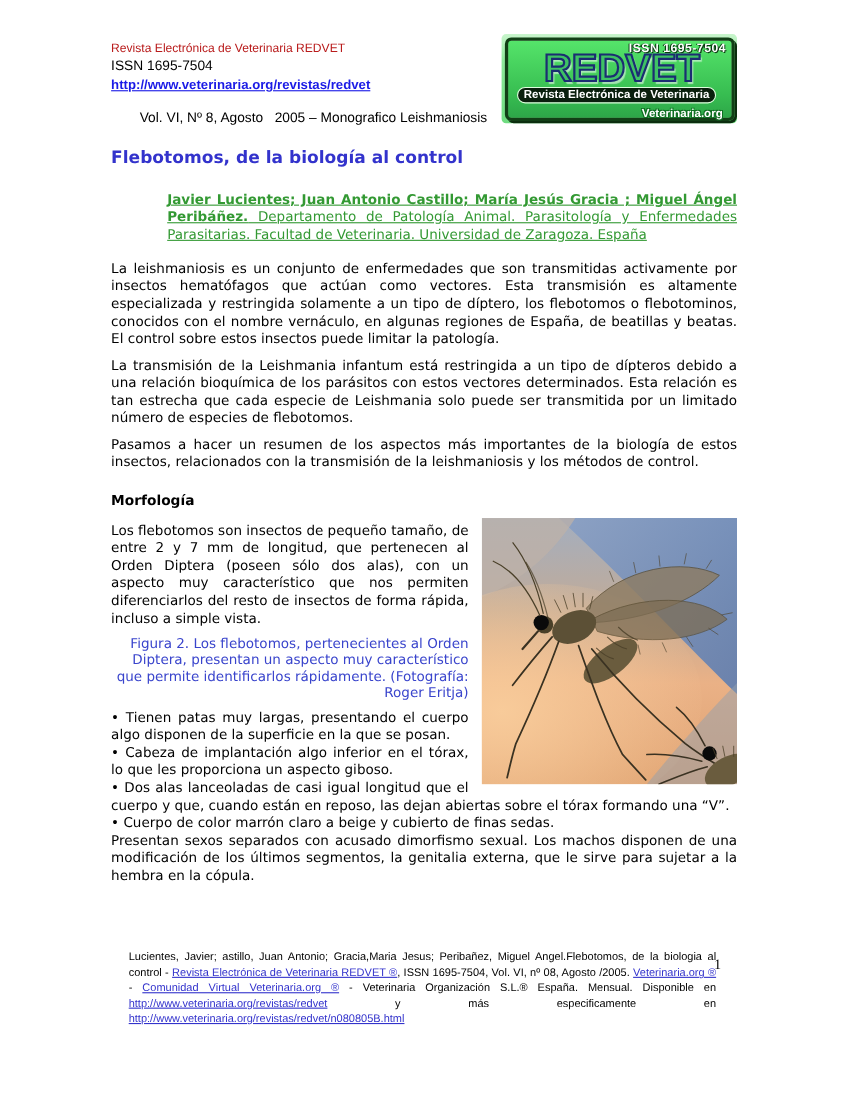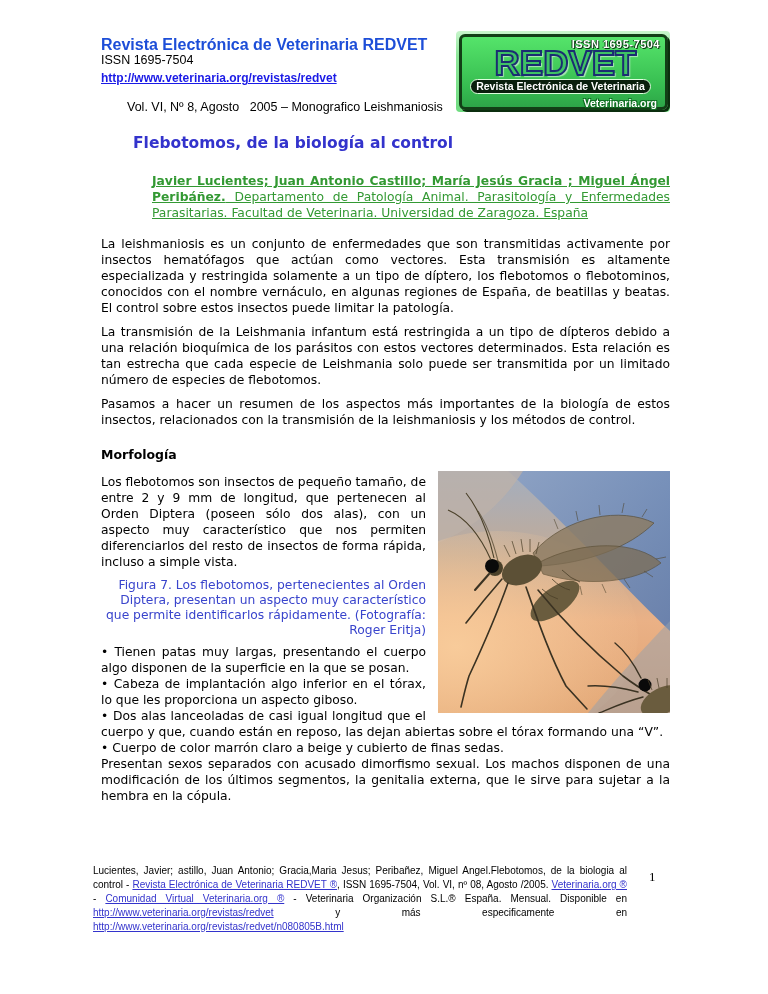--- a/index.html
+++ b/index.html
@@ -10,21 +10,21 @@
     background:#ffffff;
     font-family:"DejaVu Sans", sans-serif;
     color:#000;
     overflow:hidden;
   }
   .content { position:absolute; left:101px; top:36px; width:569px; }
 
   
   .hdr { display:flex; justify-content:space-between; align-items:flex-start; }
   .hdr-left { font-family:"Liberation Sans", sans-serif; }
-  .journal-title { color:#1d4ed8; font-weight:bold; font-size:16px; line-height:17px; }
+  .journal-title { color:#b91c1c; font-weight:normal; font-size:11px; line-height:17px; }
   .issn-line { font-size:12.5px; line-height:15px; color:#000; }
   .hdr-link { display:inline-block; color:#1a1ae6; font-weight:bold; font-size:12px; line-height:15px; text-decoration:underline; cursor:pointer; }
   .vol-line { font-family:"Liberation Sans", sans-serif; font-size:12.5px; line-height:15px; margin-top:14px; white-space:pre;margin-left:26px; }
   .hdr-link2 { display:inline-block; color:#1a1ae6; font-weight:normal; font-size:12px; line-height:14px; text-decoration:underline; cursor:pointer; }
 
   
   .logo { width:214px; height:81px; margin-top:-5px; flex:0 0 auto;
     background:linear-gradient(180deg,#c8f5cc 0%, #8ee89a 30%, #6fdc80 100%);
     padding:3px 2px 2px 3px; border-radius:4px; position:relative; font-family:"Liberation Sans", sans-serif; }
   .logo-frame { position:relative; width:100%; height:100%;
@@ -37,37 +37,37 @@
     font-size:35px; font-weight:bold; letter-spacing:0px; color:#3ec264;
     -webkit-text-stroke:2px #1b2d72;
     text-shadow:2px 2px 1px rgba(255,255,255,0.55); line-height:34px; }
   .logo-band { position:absolute; left:8px; right:14px; bottom:13px; height:15px;
     background:#0a1f0d; border:1px solid #ddffdd; border-radius:8px;
     color:#ffffff; font-size:10.5px; font-weight:bold; text-align:center; line-height:13px; }
   .logo-site { position:absolute; right:8px; bottom:-2px; color:#ffffff; font-weight:bold;
     font-size:10.5px; text-shadow:1px 1px 0 #0f6e22, -1px -1px 0 #0f6e22, 1px -1px 0 #0f6e22, -1px 1px 0 #0f6e22; }
 
   
-  .article-title { color:#3333cc; font-weight:bold; font-size:15.5px; line-height:19px; margin-top:19px;margin-left:32px; }
+  .article-title { color:#3333cc; font-weight:bold; font-size:15.5px; line-height:19px; margin-top:19px; }
   .authors { color:#339933; font-size:12.3px; line-height:16px; text-align:justify;
     margin:20px 0 0 51px;text-decoration:underline; }
   .authors b { font-weight:bold; }
   .body-p { font-size:12.3px; line-height:16px; text-align:justify; margin:0 0 8px 0; }
   .first-p { margin-top:15px; }
   .section-h { font-size:12.5px; font-weight:bold; line-height:16px; margin:19px 0 11px 0; }
 
   .morph { overflow:visible; }
   .photo-float { float:right; width:232px; height:242px; margin:-3px 0 8px 12px; }
   .photo-float svg { display:block; }
   .caption { color:#3944cc; font-size:12.3px; line-height:15px; text-align:right; margin:4px 0 6px 0; }
   .bullet { margin:0; }
   .closing { margin:0; }
 
   
-  .footer-cite { position:absolute; left:93px; top:864px; width:534px;
+  .footer-cite { position:absolute; left:117px; top:864px; width:534px;
     font-family:"Liberation Sans", sans-serif; font-size:10px; line-height:14px;
     text-align:justify; color:#000; }
   .f-link { color:#3333cc; text-decoration:underline; cursor:pointer; }
   .page-num { position:absolute; left:649px; top:869px;
     font-family:"Liberation Serif", serif; font-size:13px; color:#000; }
 </style>
 </head>
 <body>
 
 <div class="page">
@@ -186,22 +186,22 @@
             </g>
             <g stroke="#4e432b" stroke-width="0.8" opacity="0.9">
               <line x1="214" y1="219" x2="210" y2="209"></line>
                 <line x1="221" y1="217" x2="219" y2="207"></line>
               <line x1="229" y1="217" x2="229" y2="207"></line>
             </g>
           </g>
         </svg>
       </div>
 
-      <p class="body-p">Los flebotomos son insectos de pequeño tamaño, de entre 2 y 9 mm de longitud, que pertenecen al Orden Diptera (poseen sólo dos alas), con un aspecto muy característico que nos permiten diferenciarlos del resto de insectos de forma rápida, incluso a simple vista.</p>
-      <p class="caption">Figura 7. Los flebotomos, pertenecientes al Orden Diptera, presentan un aspecto muy característico que permite identificarlos rápidamente. (Fotografía: Roger Eritja)</p>
+      <p class="body-p">Los flebotomos son insectos de pequeño tamaño, de entre 2 y 7 mm de longitud, que pertenecen al Orden Diptera (poseen sólo dos alas), con un aspecto muy característico que nos permiten diferenciarlos del resto de insectos de forma rápida, incluso a simple vista.</p>
+      <p class="caption">Figura 2. Los flebotomos, pertenecientes al Orden Diptera, presentan un aspecto muy característico que permite identificarlos rápidamente. (Fotografía: Roger Eritja)</p>
 
       <p class="body-p bullet"><span>• </span><span>Tienen patas muy largas, presentando el cuerpo algo disponen de la superficie en la que se posan.</span></p>
       <p class="body-p bullet"><span>• </span><span>Cabeza de implantación algo inferior en el tórax, lo que les proporciona un aspecto giboso.</span></p>
       <p class="body-p bullet"><span>• </span><span>Dos alas lanceoladas de casi igual longitud que el cuerpo y que, cuando están en reposo, las dejan abiertas sobre el tórax formando una “V”.</span></p>
       <p class="body-p bullet"><span>• </span><span>Cuerpo de color marrón claro a beige y cubierto de finas sedas.</span></p>
 
       <p class="body-p closing">Presentan sexos separados con acusado dimorfismo sexual. Los machos disponen de una modificación de los últimos segmentos, la genitalia externa, que le sirve para sujetar a la hembra en la cópula.</p>
     </div>
   </div>
 

